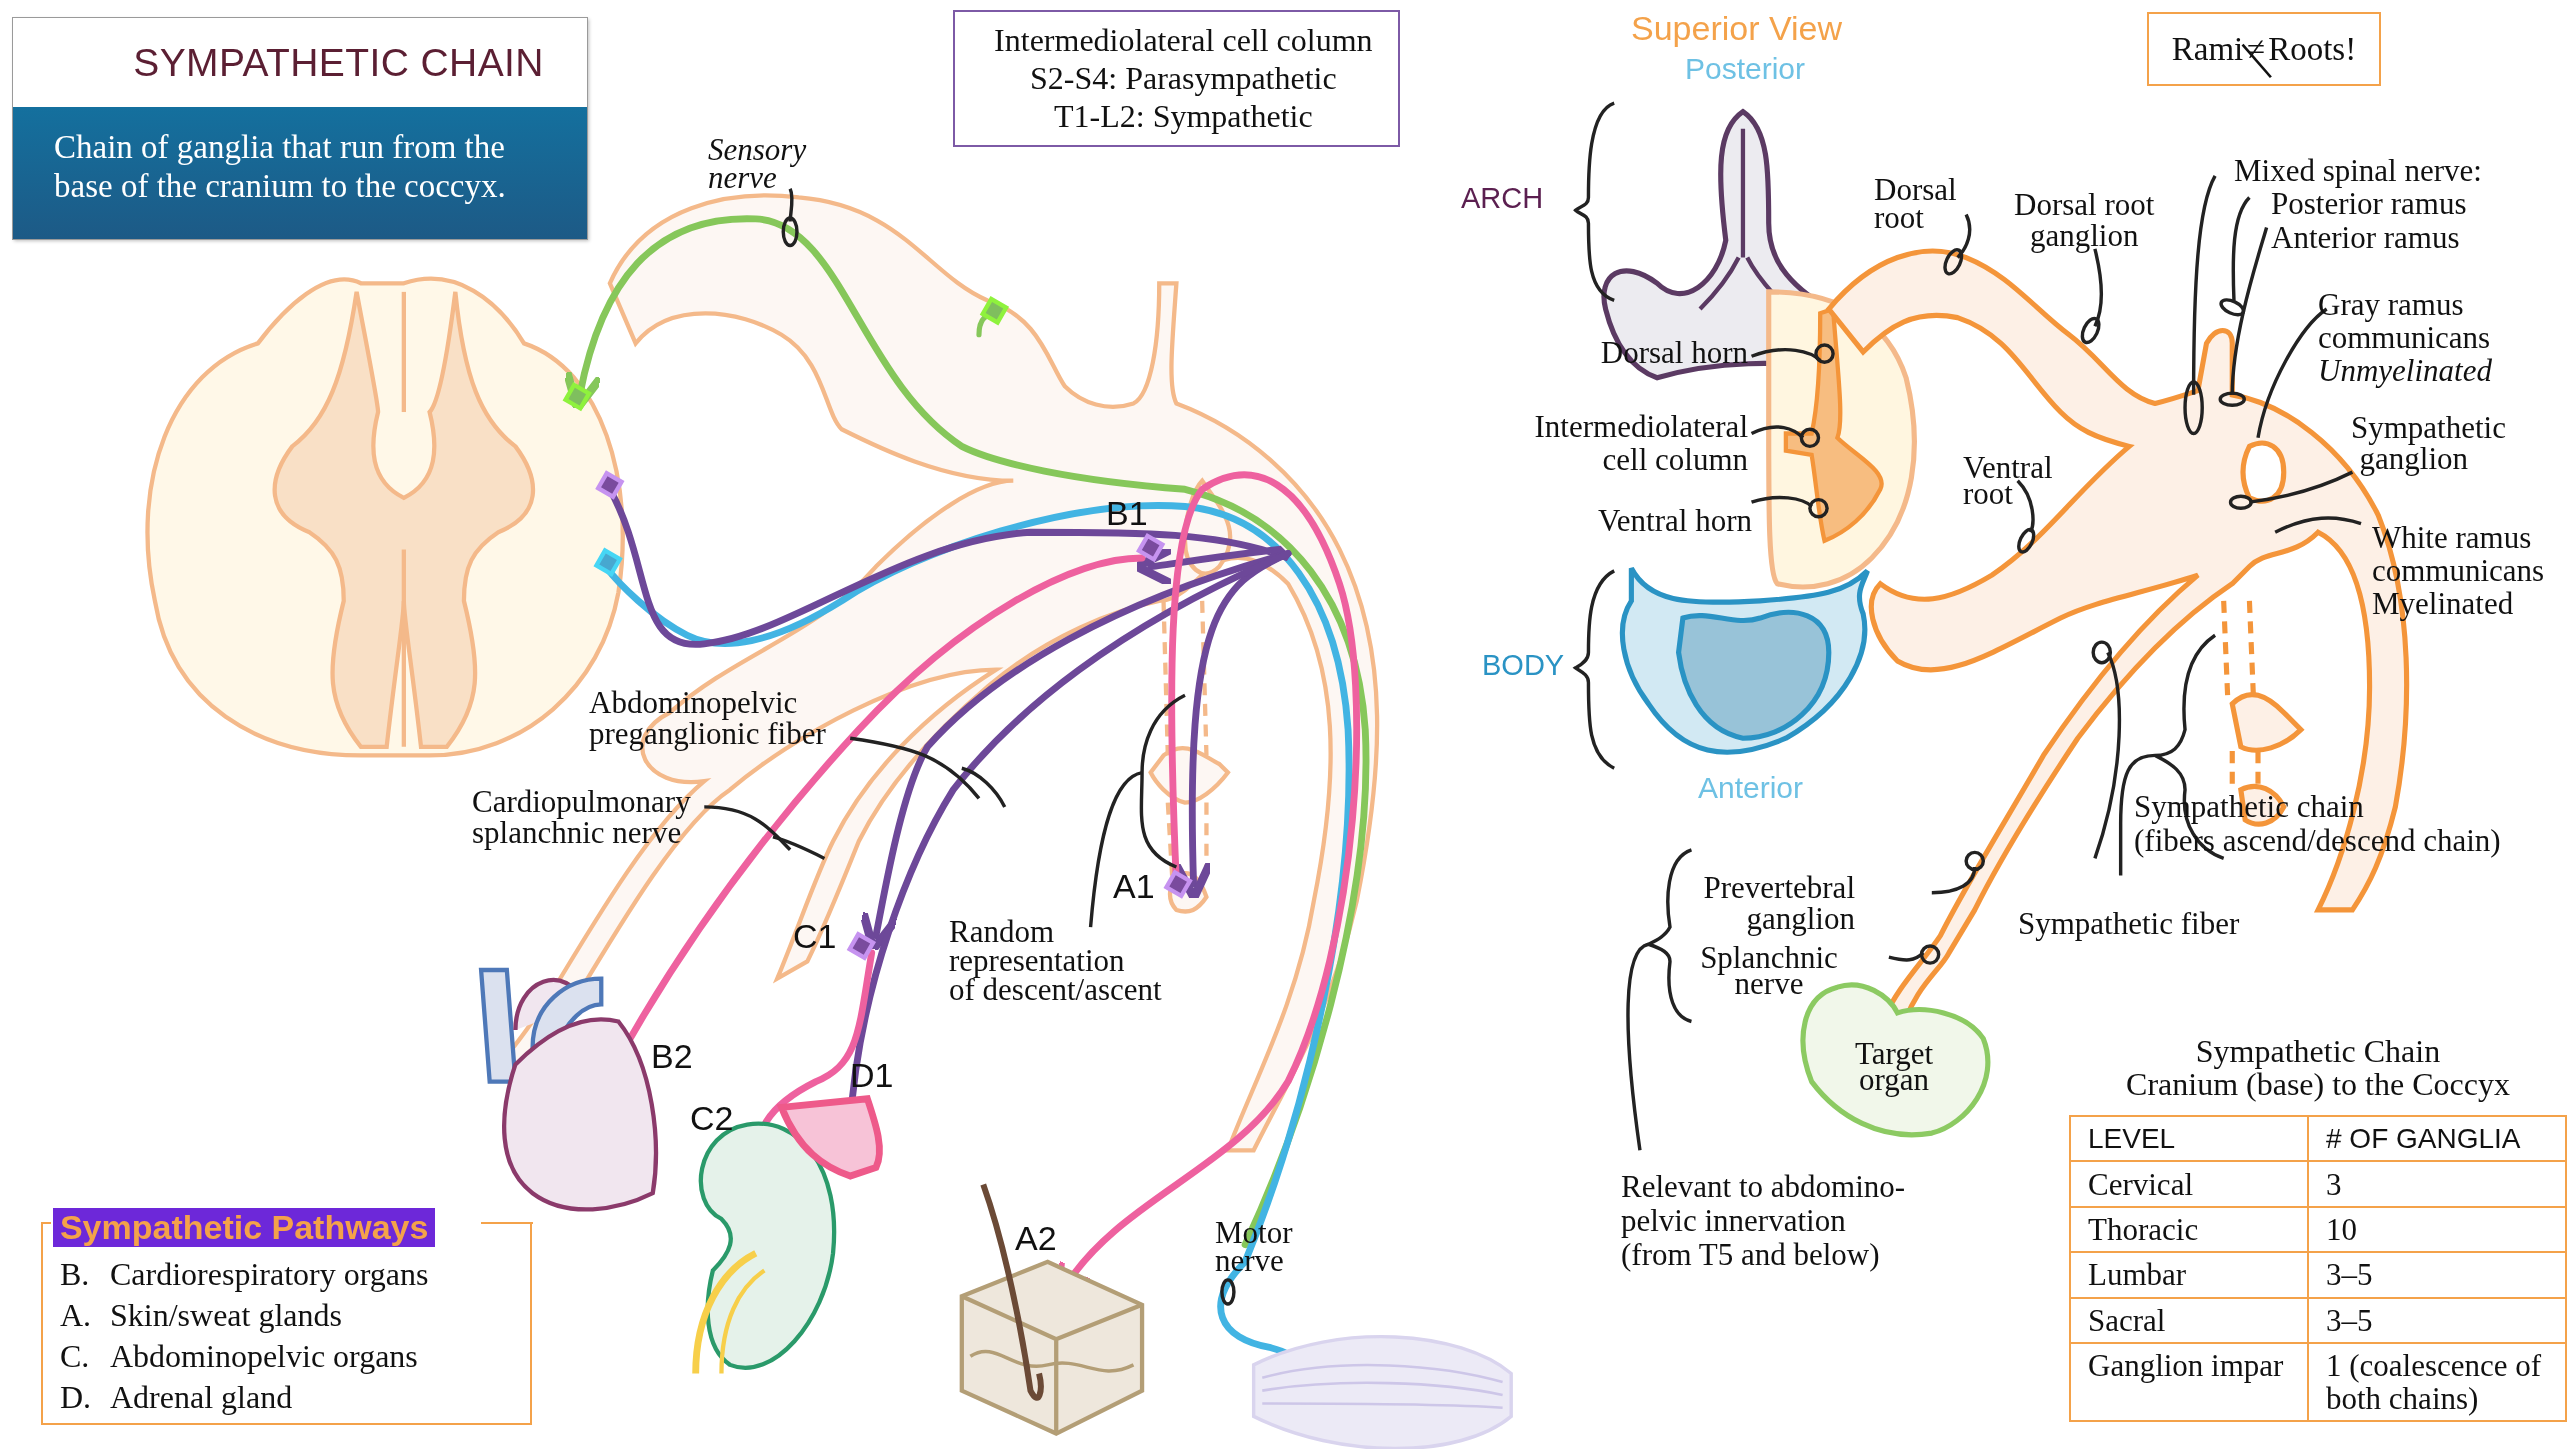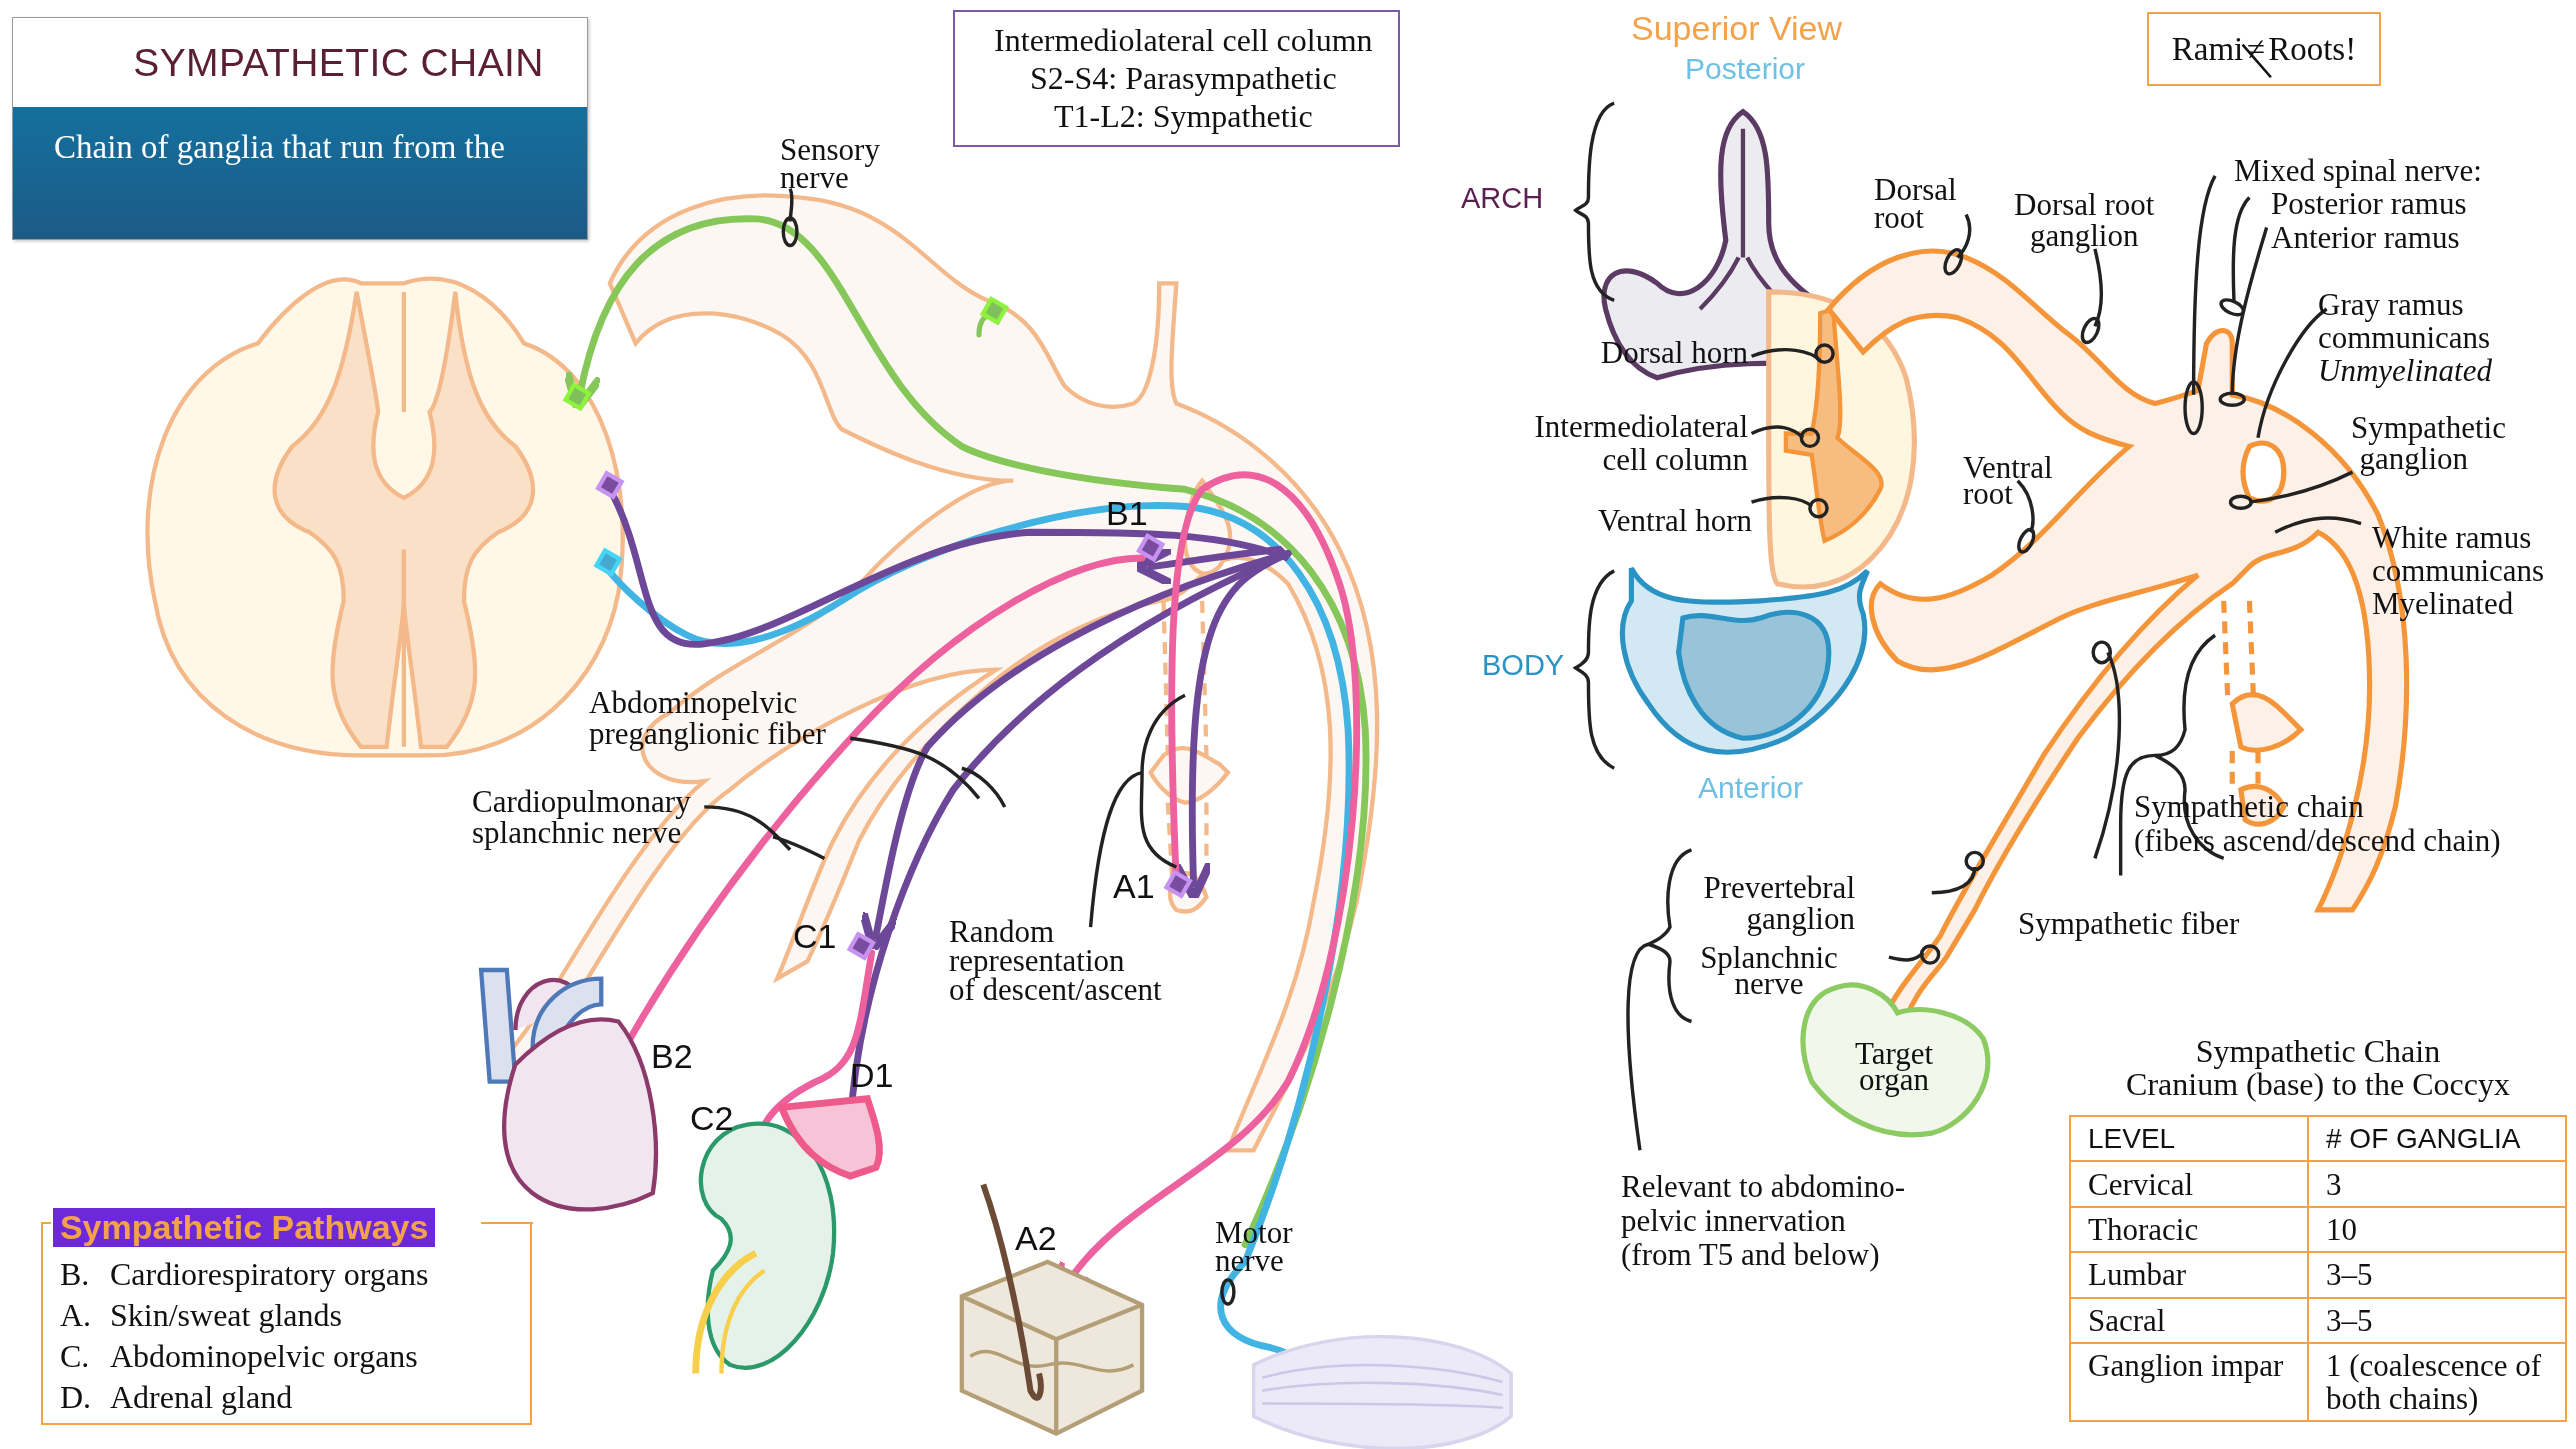--- a/index.html
+++ b/index.html
@@ -220,36 +220,37 @@
   </g>
 </svg>
 
 <div class="abs title-card">
   <div class="title-head">
     <div class="title-logo"></div>
     <div class="title-text">SYMPATHETIC CHAIN</div>
   </div>
   <div class="title-desc">
     <span>Chain of ganglia that run from the</span>
+    <span>base of the cranium to the coccyx.</span>
   </div>
 </div>
 
 <div class="abs ilc-box">
   <span>Intermediolateral cell column</span>
   <span>S2-S4: Parasympathetic</span>
   <span>T1-L2: Sympathetic</span>
 </div>
 
 <div class="abs rami-box">
   <span>Rami</span>
   <span style="margin:0 3.4px;">≠</span>
   <span>Roots!</span>
 </div>
 
-<div class="lbl c" style="left:780px;top:136px;line-height:27.5px;">
+<div class="lbl c" style="left:708px;top:136px;line-height:27.5px;font-style:italic;">
   <div>Sensory</div>
   <div style="text-align:left;">nerve</div>
 </div>
 <div class="lbl" style="left:589px;top:687px;line-height:31px;">
   <div>Abdominopelvic</div>
   <div>preganglionic fiber</div>
 </div>
 <div class="lbl" style="left:472px;top:786px;line-height:31px;">
   <div>Cardiopulmonary</div>
   <div>splanchnic nerve</div>

